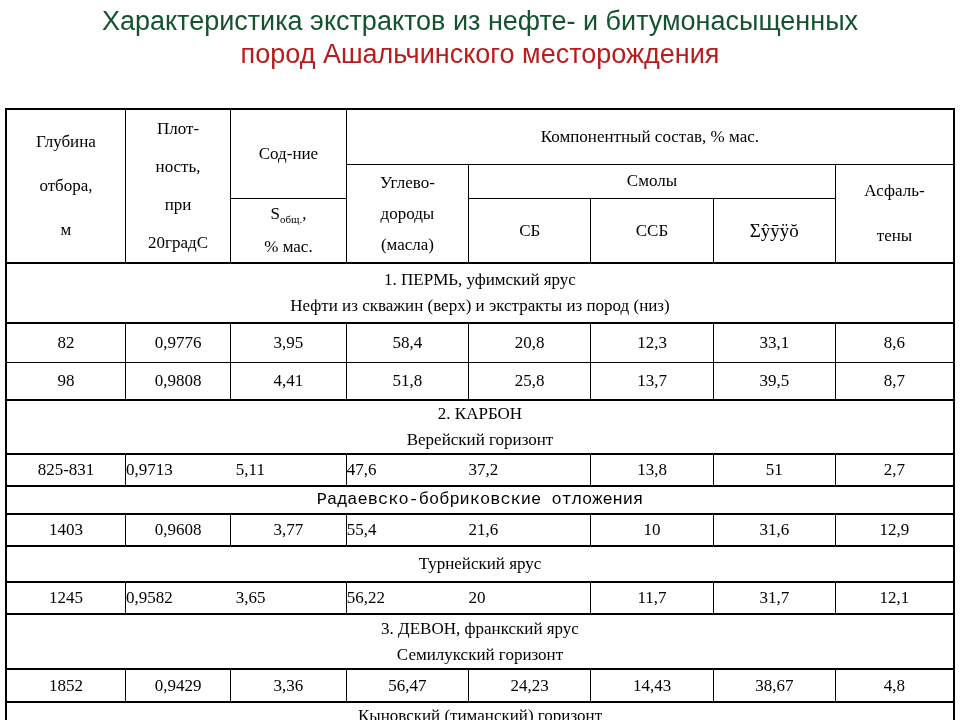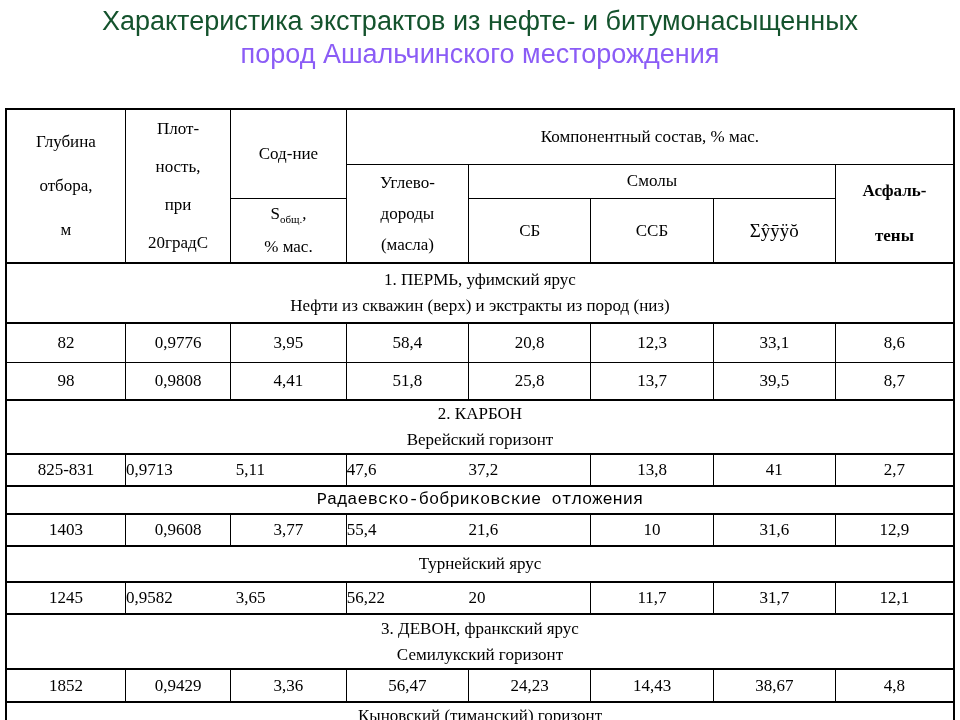--- a/index.html
+++ b/index.html
@@ -30,40 +30,40 @@
     border: 1px solid #000;
     text-align: center; vertical-align: middle;
     font-size: 17px; font-weight: normal; padding: 0;
   }
   tr.hr1 { height: 55px; }
   tr.hr2 { height: 30px; }
   tr.hr3 { height: 64px; }
   th.depth div   { line-height: 44px; }
   th.density div { line-height: 38px; }
   th.hydro div   { line-height: 31px; }
-  th.asph div    { line-height: 45px; font-weight: bold; }
+  th.asph div    { line-height: 45px; }
   th.stot div    { line-height: 28px; }
   th.sum         { font-size: 19px; }
   sub { font-size: 11px; }
 
   .section-row td {
     border-top: 2px solid #000; border-bottom: 2px solid #000;
     line-height: 26px;
   }
   td.pair { padding: 0; }
   td.pair .half { display: inline-block; width: 50%; text-align: left; }
 </style>
 </head>
 <body>
 
 <div class="slide">
 
   <div class="title">
     <div class="title-red" style="color: #14532d;">Характеристика экстрактов из нефте- и битумонасыщенных</div>
-    <div class="title-red" style="color: #8b5cf6;">пород Ашальчинского месторождения</div>
+    <div class="title-red" style="color: #b91c1c;">пород Ашальчинского месторождения</div>
   </div>
 
   <table class="main">
     <colgroup>
       <col style="width:12.6%">
         <col style="width:11.1%">
         <col style="width:12.2%">
         <col style="width:12.9%">
       <col style="width:12.9%">
         <col style="width:12.9%">
@@ -141,21 +141,21 @@
           <td colspan="8">
             <div>2. КАРБОН</div>
             <div>Верейский горизонт</div>
           </td>
         </tr>
         <tr style="height: 32px;">
           <td>825-831</td>
           <td colspan="2" class="pair"><span class="half">0,9713</span><span class="half">5,11</span></td>
           <td colspan="2" class="pair"><span class="half">47,6</span><span class="half">37,2</span></td>
           <td>13,8</td>
-          <td>41</td>
+          <td>51</td>
           <td>2,7</td>
         </tr>
         <tr class="section-row" style="height: 28px; font-family: Liberation Mono, monospace;">
           <td colspan="8">
             <div>Радаевско-бобриковские отложения</div>
           </td>
         </tr>
         <tr style="height: 32px;">
           <td>1403</td>
           <td>0,9608</td>

